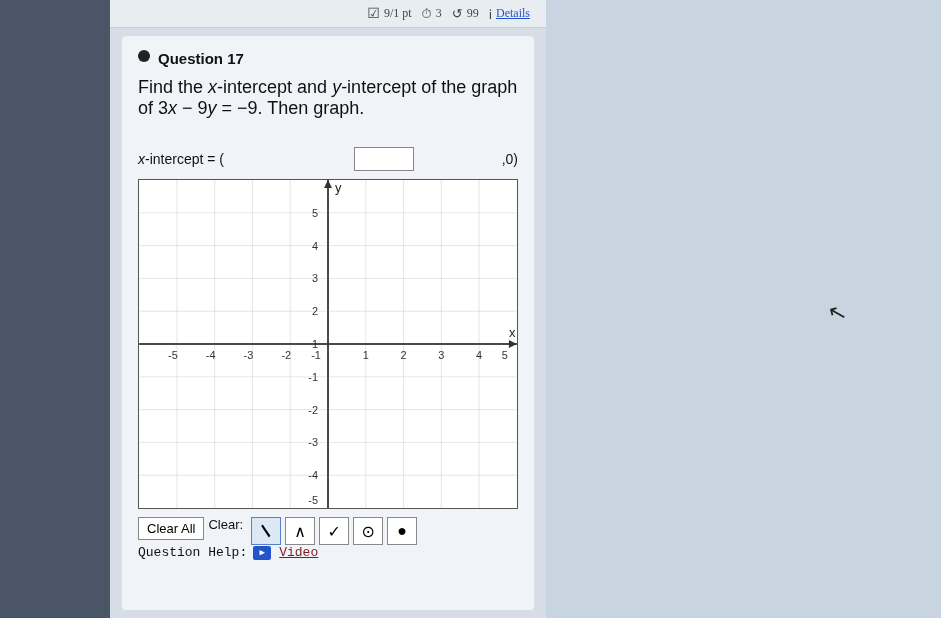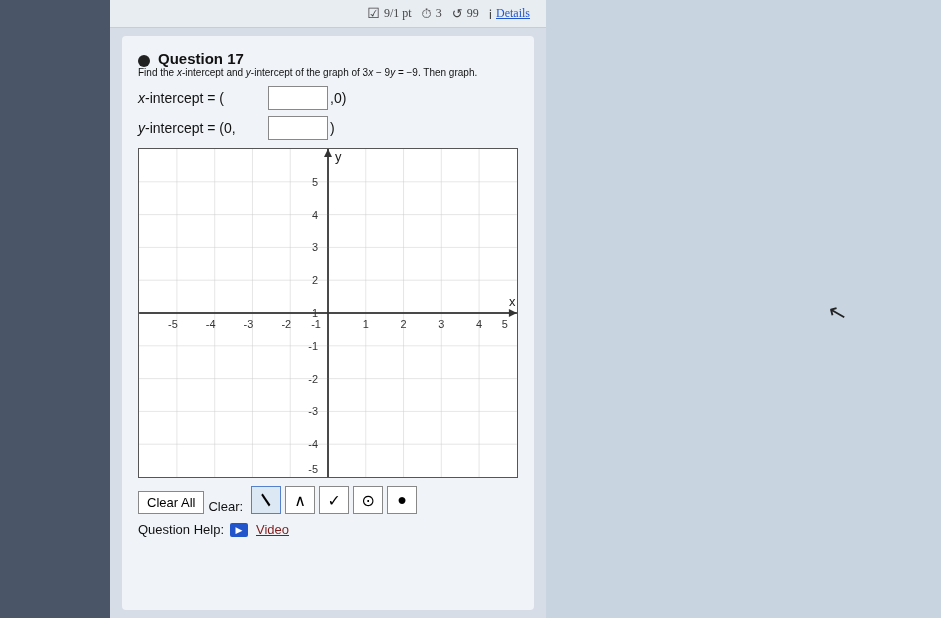--- a/index.html
+++ b/index.html
@@ -43,49 +43,51 @@
     }
     .question-container {
       background: #f0f4f8;
       margin: 8px 12px;
       padding: 14px 16px;
       border-radius: 4px;
       flex: 1;
     }
     .question-header {
       display: flex;
-      align-items: flex-end;
+      align-items: flex-start;
       gap: 8px;
+      margin-bottom: 10px;
     }
     .question-dot {
       width: 12px;
       height: 12px;
       background: #222;
       border-radius: 50%;
       flex-shrink: 0;
     }
     .question-title {
       font-size: 15px;
       font-weight: bold;
       color: #111;
       font-family: Arial, sans-serif;
     }
     .question-body {
-      font-size: 10px;
-      color: #111;
-      margin-bottom: 8px;
+      font-size: 18px;
+      color: #111;
+      margin-bottom: 28px;
       font-family: Arial, sans-serif;
     }
     .intercept-row {
       display: flex;
       align-items: center;
       margin-bottom: 6px;
       font-size: 14px;
       font-family: Arial, sans-serif;
       color: #111;
+      justify-content: space-between;
     }
     .intercept-label {
       min-width: 130px;
     }
     .intercept-input {
       width: 60px;
       height: 24px;
       border: 1px solid #888;
       background: white;
       padding: 2px 4px;
@@ -109,21 +111,21 @@
       border: 1.5px solid #555;
     }
     
     .grid-svg {
       position: absolute;
       top: 0; left: 0;
       width: 100%; height: 100%;
     }
     .toolbar {
       display: flex;
-      align-items: flex-end;
+      align-items: flex-start;
       margin-top: 8px;
       gap: 4px;
     }
     .clear-all-btn {
       padding: 3px 8px;
       font-size: 13px;
       background: white;
       border: 1px solid #888;
       cursor: pointer;
       font-family: Arial, sans-serif;
@@ -146,23 +148,22 @@
       font-size: 16px;
     }
     .tool-btn.active {
       background: #dde8f5;
       border-color: #5580cc;
     }
     .question-help {
       display: flex;
       align-items: center;
       gap: 6px;
-      margin-top: 8px;
-      font-size: 13px;
-      font-family: Liberation Sans, sans-serif;
+      font-size: 13px;
+      font-family: Liberation Mono, monospace;
       color: #111;
     }
     .video-link {
       color: #7f1d1d;
       text-decoration: underline;
       cursor: pointer;
       font-size: 13px;
     }
     .video-icon {
       display: inline-flex;
@@ -219,25 +220,20 @@
     <div class="question-body">
       <span>Find the <em>x</em>-intercept and <em>y</em>-intercept of the graph of 3<em>x</em> − 9<em>y</em> = −9. Then graph.</span>
     </div>
 
     <div class="intercept-row">
       <span class="intercept-label"><em>x</em>-intercept = (</span>
       <input class="intercept-input" type="text" value="" style="">
       <span class="intercept-suffix">,0)</span>
     </div>
 
-    <div class="intercept-row">
-      <span class="intercept-label"><em>y</em>-intercept = (0,</span>
-      <input class="intercept-input" type="text" value="" style="">
-      <span class="intercept-suffix">)</span>
-    </div>
 
     <div class="graph-area">
       <div class="graph-wrapper">
         <svg class="grid-svg" viewBox="0 0 380 330" xmlns="http://www.w3.org/2000/svg">
 
           <line x1="38" y1="0" x2="38" y2="330" stroke="#ccc" stroke-width="0.5"></line>
           <line x1="76" y1="0" x2="76" y2="330" stroke="#ccc" stroke-width="0.5"></line>
           <line x1="114" y1="0" x2="114" y2="330" stroke="#ccc" stroke-width="0.5"></line>
           <line x1="152" y1="0" x2="152" y2="330" stroke="#ccc" stroke-width="0.5"></line>
           <line x1="190" y1="0" x2="190" y2="330" stroke="#666" stroke-width="1.5"></line>

